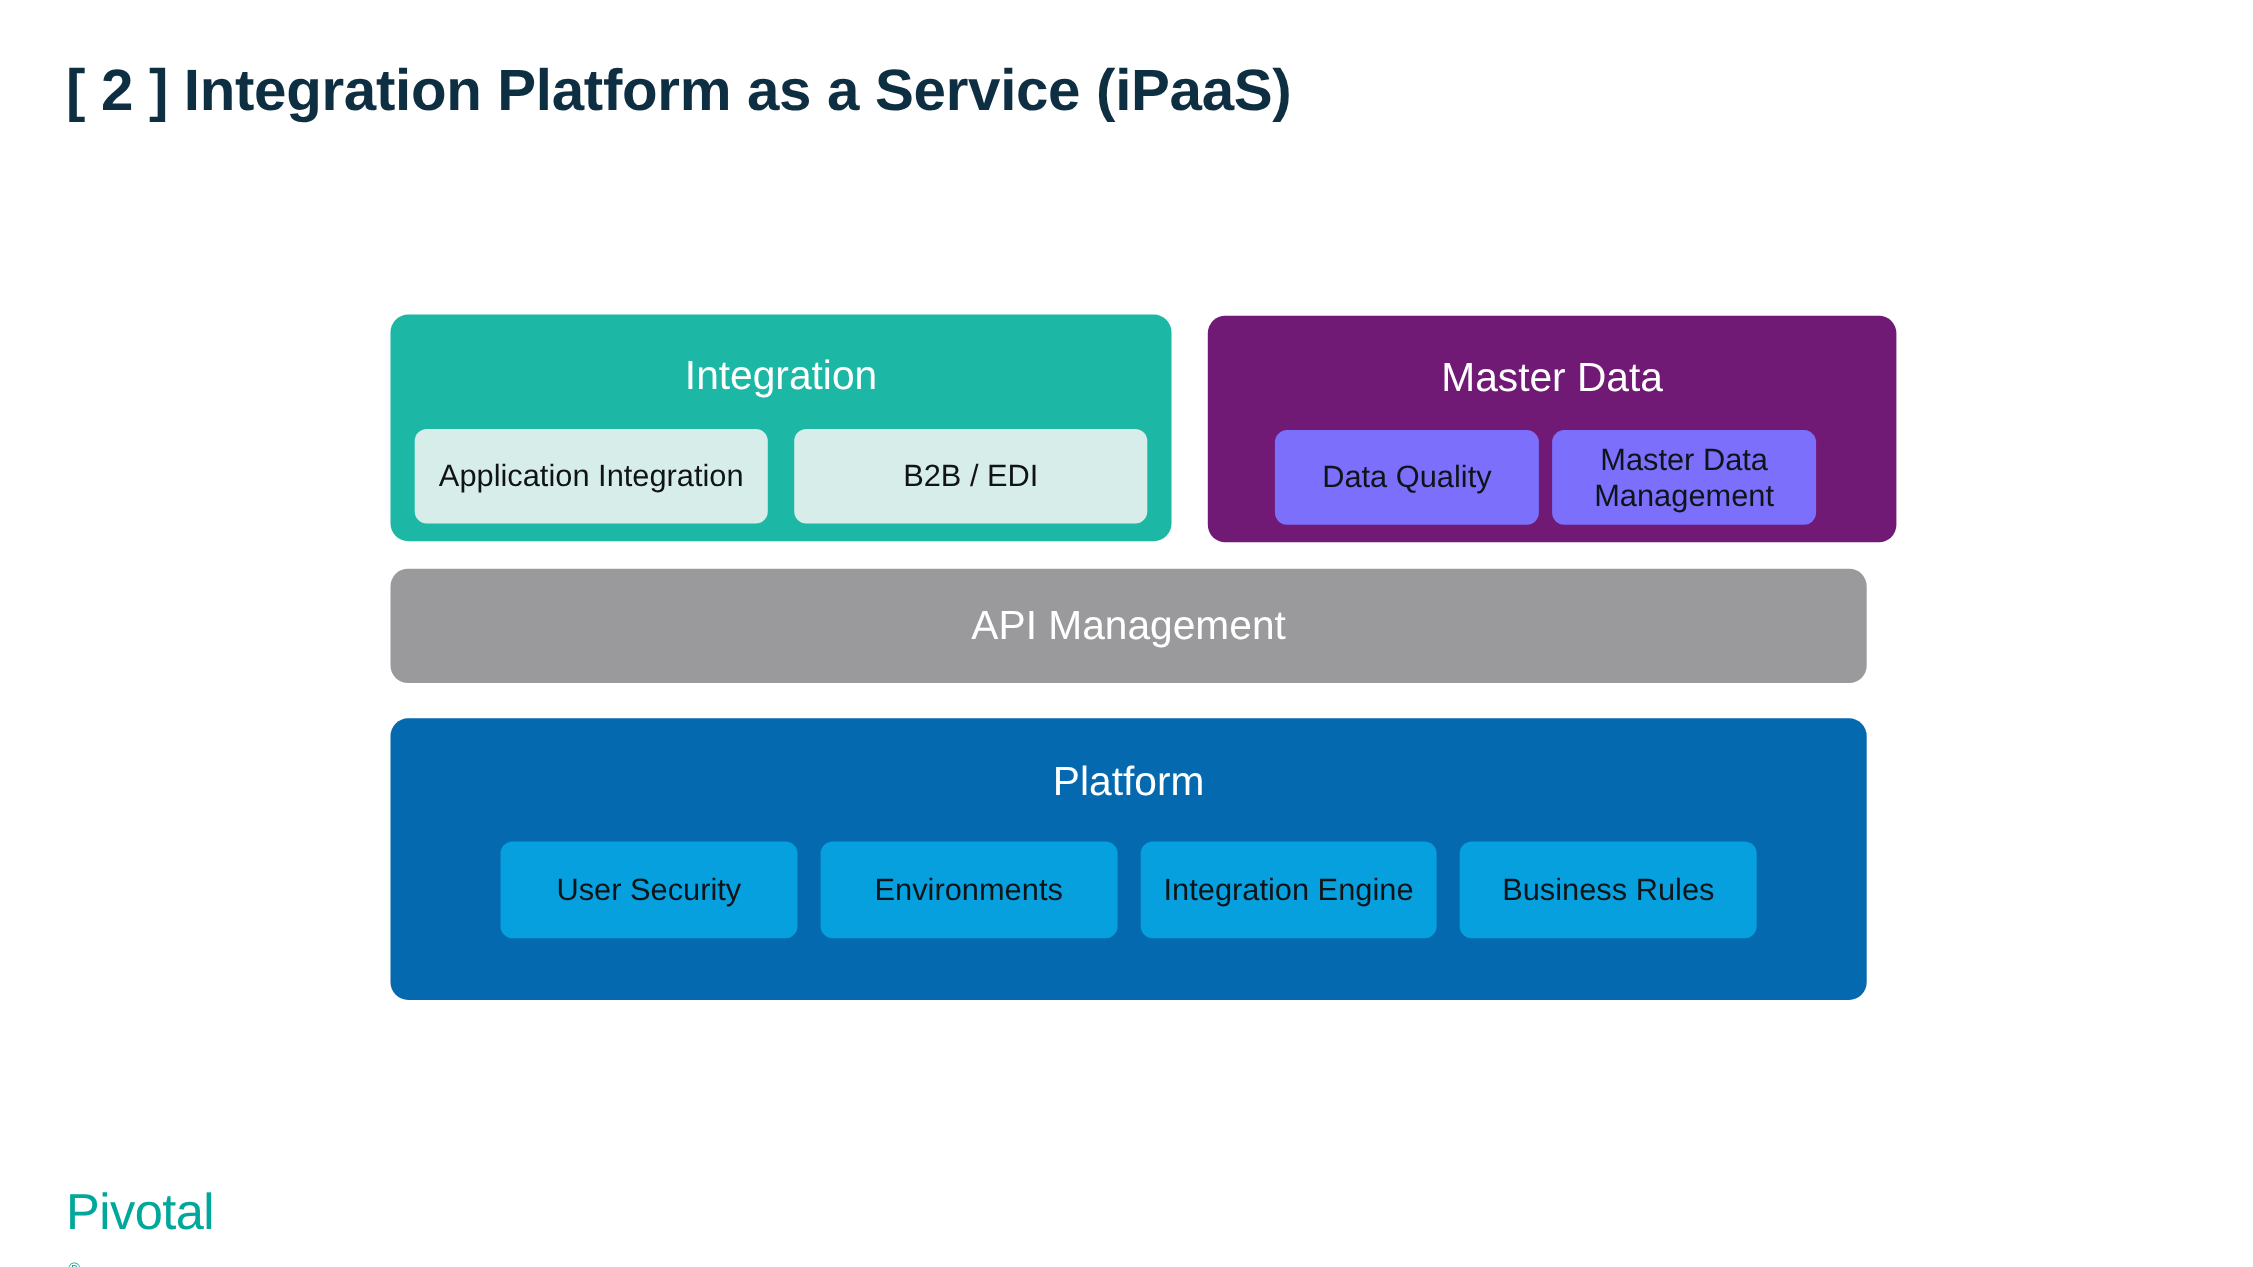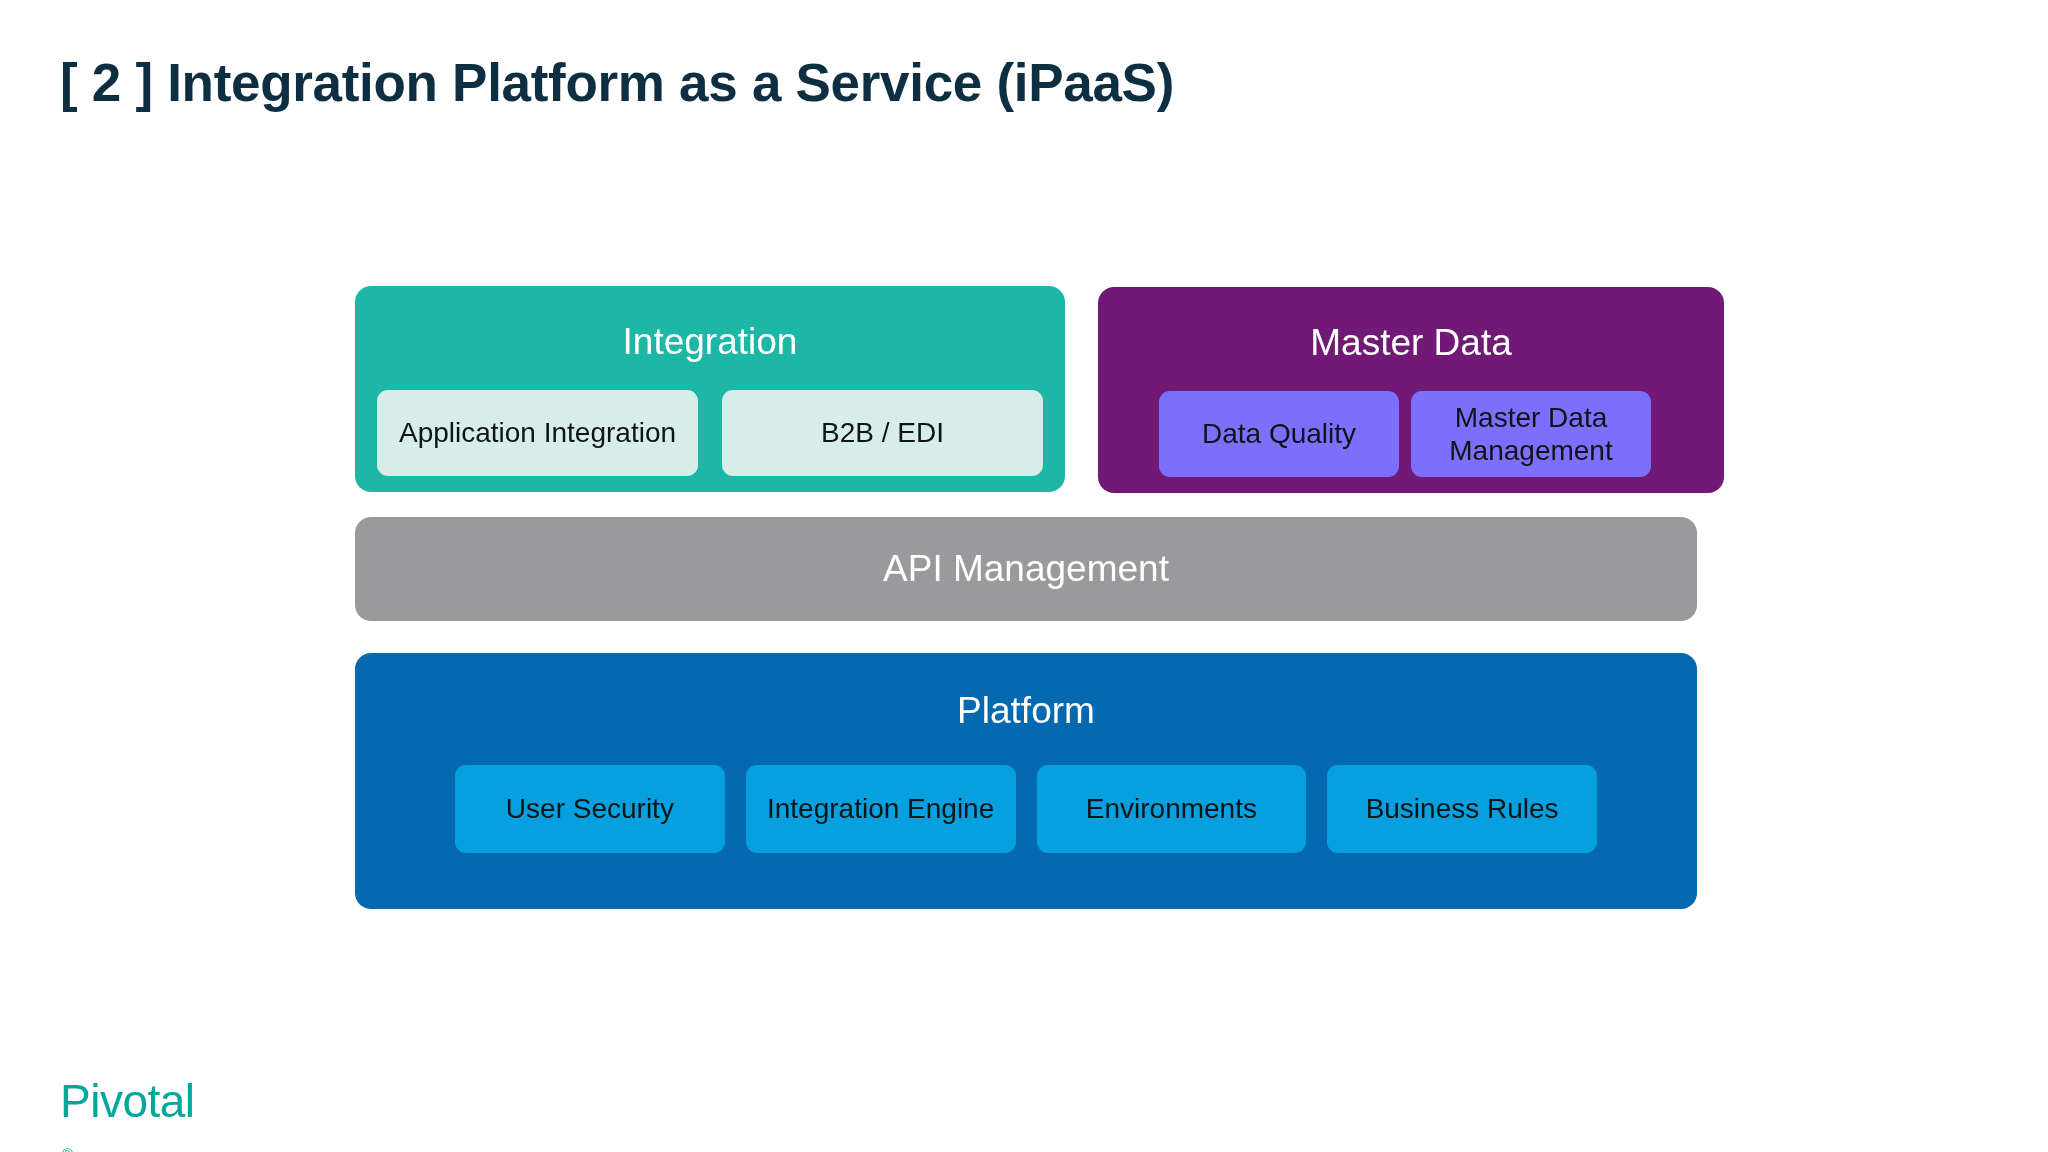--- a/index.html
+++ b/index.html
@@ -202,22 +202,22 @@
   </div>
 
   <div class="group-box" id="api-management-box">
     <div id="api-management-title">API Management</div>
   </div>
 
   <div class="group-box" id="platform-box">
     <div class="group-title" id="platform-title">Platform</div>
     <div class="chip-row" id="platform-chips">
       <div class="chip">User Security</div>
+      <div class="chip">Environments</div>
       <div class="chip">Integration Engine</div>
-      <div class="chip">Environments</div>
       <div class="chip">Business Rules</div>
     </div>
   </div>
 
 </div>
 
 <div id="pivotal-logo">
   <span id="pivotal-wordmark">Pivotal</span>
   <span id="pivotal-trademark">®</span>
 </div>

